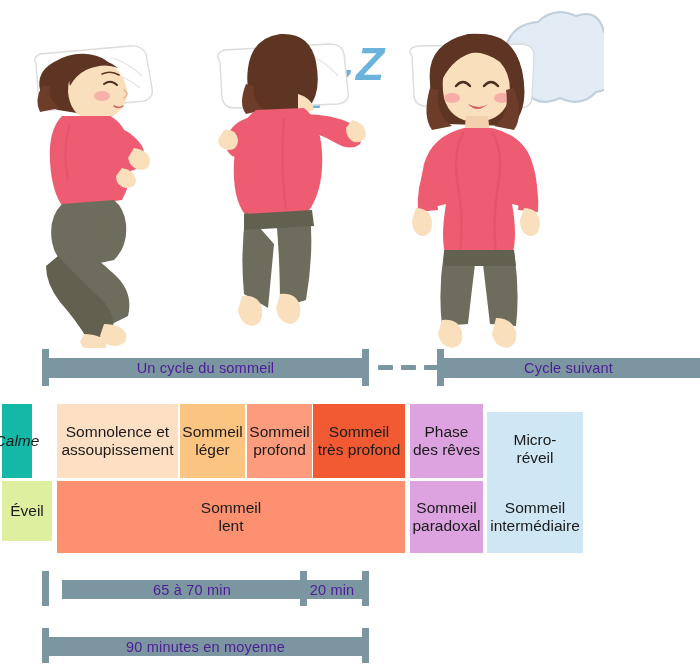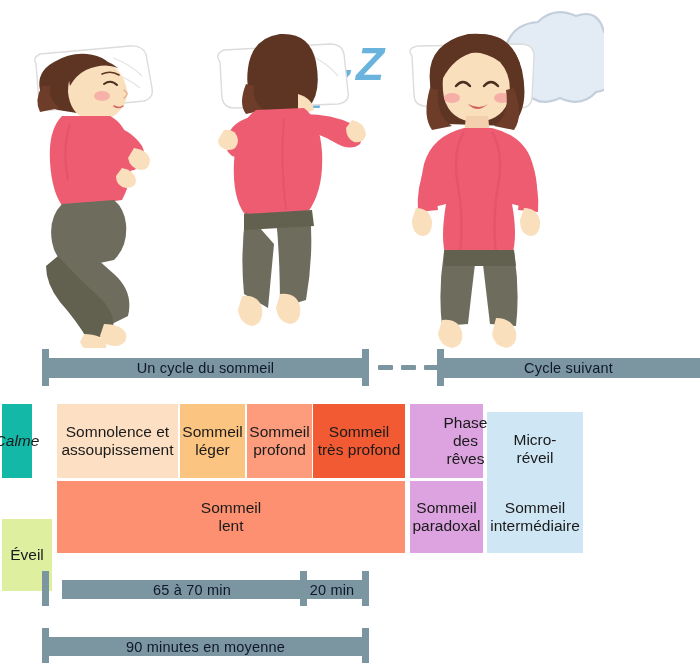--- a/index.html
+++ b/index.html
@@ -15,21 +15,21 @@
 
   
   .illus{position:absolute;left:0;top:0;width:700px;height:345px;}
   .figwrap{position:absolute;}
 
   
   .bar{
     position:absolute;
     background:#7b96a1;
     display:flex;align-items:center;justify-content:center;
-    color:#0f172a;
+    color:#4c1d95;
     font-size:14.5px;
     letter-spacing:.2px;
     white-space:nowrap;
   }
   .cap{
     position:absolute;
     width:7px;
     background:#7b96a1;
   }
   .dashes{position:absolute;display:flex;align-items:center;gap:8px;}
@@ -241,35 +241,35 @@
       </div>
     </div>
 
     <div class="cell" style="left:313px;top:404px;width:92px;height:74px;background:#f15a33;">
       <div>
         <span>Sommeil</span>
         <span>très profond</span>
       </div>
     </div>
 
-    <div class="cell" style="left:410px;top:404px;width:73px;height:74px;background:#dca3e0;padding-left:40px;">
+    <div class="cell" style="left:410px;top:404px;width:73px;height:74px;background:#dca3e0;">
       <div>
         <span>Phase</span>
         <span>des rêves</span>
       </div>
     </div>
 
     <div class="cell" style="left:487px;top:404px;width:96px;height:74px;background:#cfe7f5;margin-top:8px;">
       <div>
         <span>Micro-</span>
         <span>réveil</span>
       </div>
     </div>
 
-    <div class="cell" style="left:2px;top:481px;width:50px;height:72px;background:#def0a0;margin-top:38px;">
+    <div class="cell" style="left:2px;top:481px;width:50px;height:60px;background:#def0a0;">
       <span>Éveil</span>
     </div>
 
     <div class="cell" style="left:57px;top:481px;width:348px;height:72px;background:#fc9070;">
       <div>
         <span>Sommeil</span>
         <span>lent</span>
       </div>
     </div>
 

